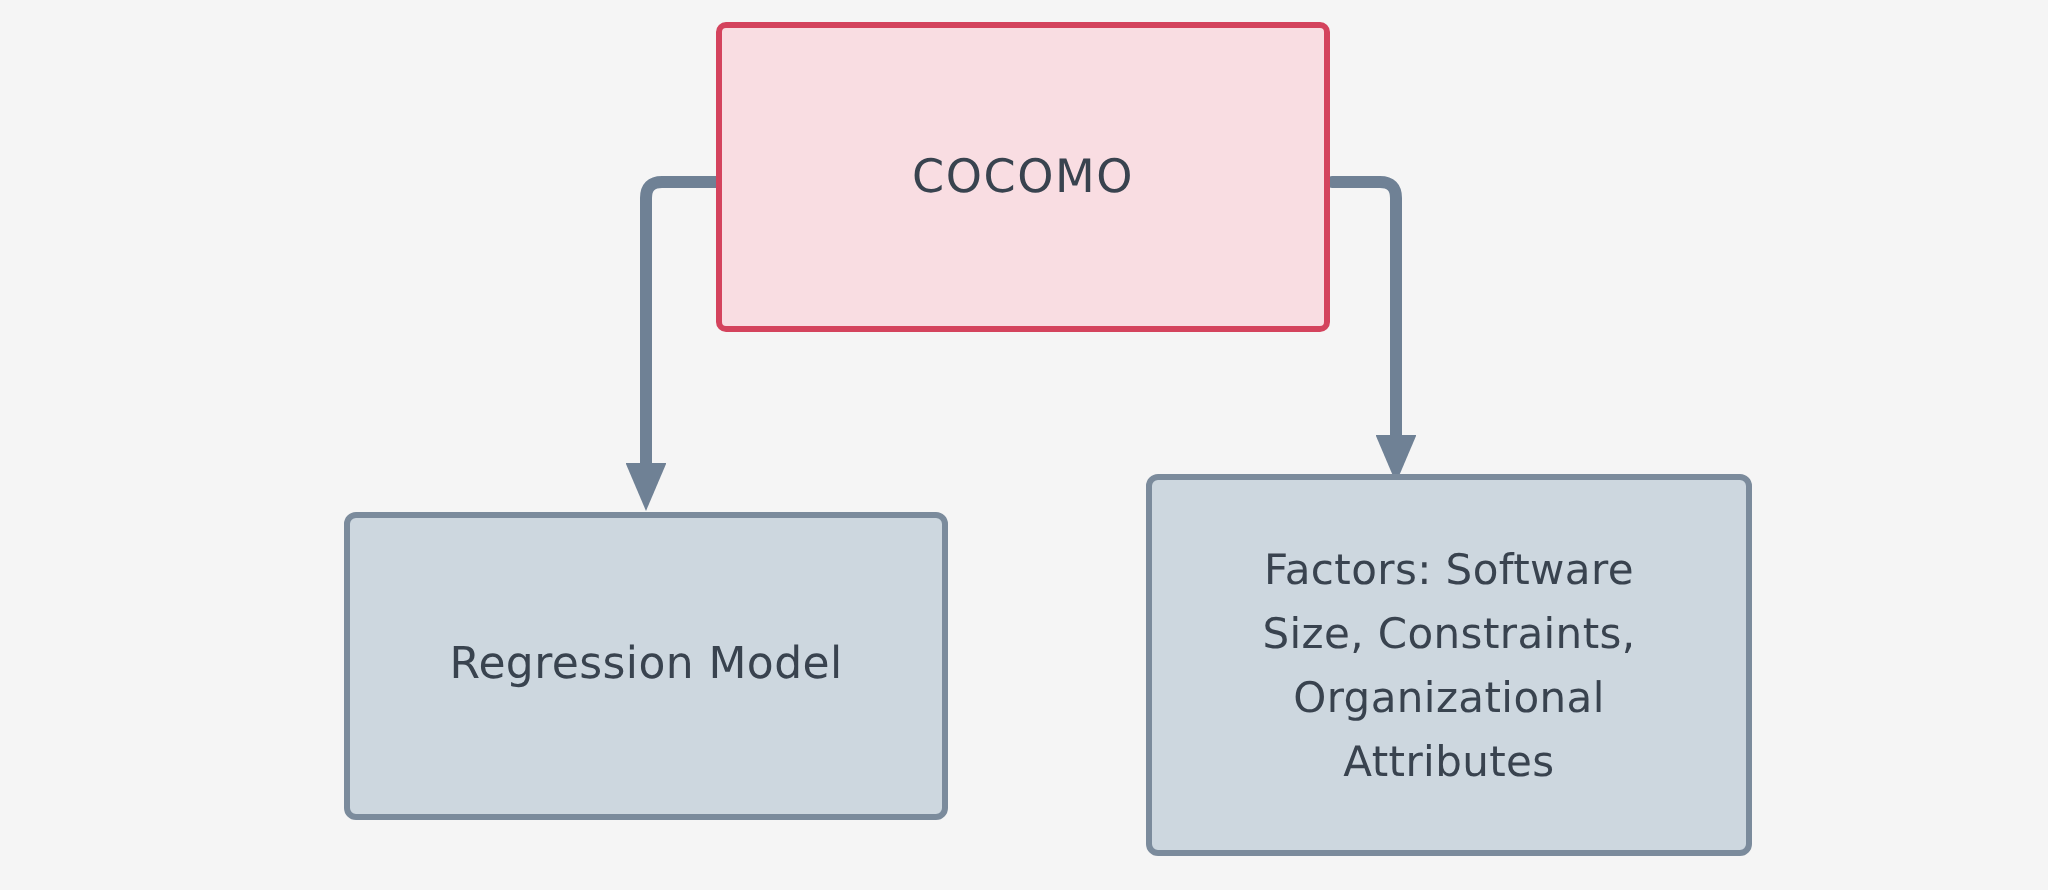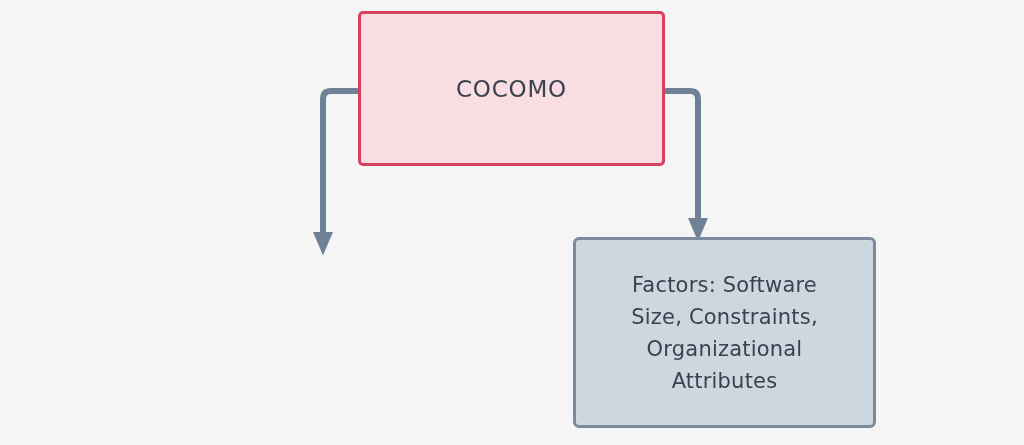--- a/index.html
+++ b/index.html
@@ -102,20 +102,23 @@
 
     <path d="M 358 91 L 331 91 Q 323 91 323 99 L 323 233" fill="none" stroke="#6f8195" stroke-width="6" stroke-linecap="round" marker-end="url(#arrowhead-left)"></path>
 
     <path d="M 666 91 L 690 91 Q 698 91 698 99 L 698 219" fill="none" stroke="#6f8195" stroke-width="6" stroke-linecap="round" marker-end="url(#arrowhead-right)"></path>
   </svg>
 
   <div class="node" id="node-cocomo">
     <span class="node-label">COCOMO</span>
   </div>
 
+  <div class="node" id="node-regression-model">
+    <span class="node-label">Regression Model</span>
+  </div>
 
   <div class="node" id="node-factors">
     <span class="node-label">Factors: Software
 Size, Constraints,
 Organizational
 Attributes</span>
   </div>
 
 </div>
 

